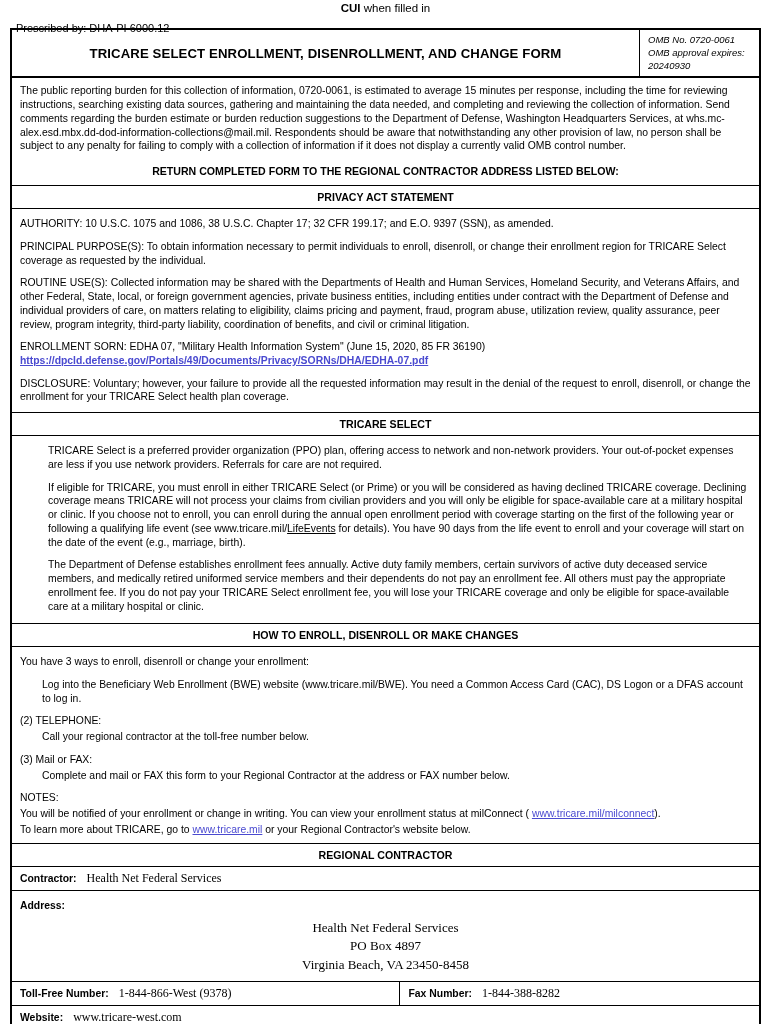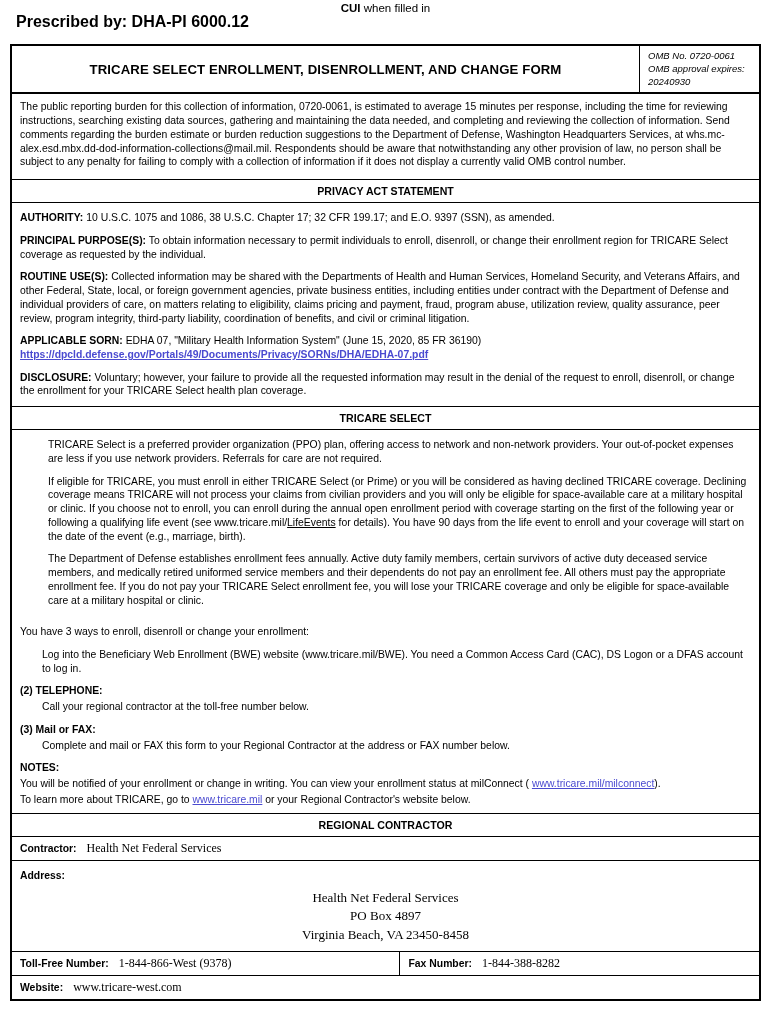--- a/index.html
+++ b/index.html
@@ -18,36 +18,35 @@
     position: relative;
     width: 771px;
     height: 1024px;
     box-sizing: border-box;
     padding: 0 10px;
   }
 
   
   .top-strip {
     position: relative;
-    height: 44px;
+    height: 28px;
   }
   .cui-top {
     position: absolute;
     left: 0; right: 0;
     top: 2px;
     text-align: center;
     font-size: 11.5px;
   }
   .cui-top b { font-weight: bold; }
   .prescribed {
     position: absolute;
     left: 6px;
-    top: 13px;
-    font-size: 16px;
-    font-weight: bold;
+    top: 22px;
+    font-size: 11px;
   }
 
   
   .form {
     border: 2px solid #000;
     box-sizing: border-box;
   }
 
   
   .title-row {
@@ -79,21 +78,21 @@
   }
 
   
   .block {
     padding: 6px 8px 8px 8px;
     font-size: 10.4px;
     line-height: 1.32;
   }
   .block p { margin: 0 0 9px 0; }
   .block p:last-child { margin-bottom: 0; }
-  .b { font-weight: bold; }
+  .b { font-weight: normal; }
 
   .bar {
     text-align: center;
     font-weight: bold;
     font-size: 10.6px;
     padding: 5px 4px 5px 4px;
   }
   .bar-bordered {
     border-top: 1.5px solid #000;
     border-bottom: 1.5px solid #000;
@@ -171,37 +170,39 @@
       <div class="omb-cell">
         <div>OMB No. 0720-0061</div>
         <div>OMB approval expires:</div>
         <div>20240930</div>
       </div>
     </div>
 
     <div class="block">
       <p class="tight">The public reporting burden for this collection of information, 0720-0061, is estimated to average 15 minutes per response, including the time for reviewing instructions, searching existing data sources, gathering and maintaining the data needed, and completing and reviewing the collection of information. Send comments regarding the burden estimate or burden reduction suggestions to the Department of Defense, Washington Headquarters Services, at whs.mc-alex.esd.mbx.dd-dod-information-collections@mail.mil. Respondents should be aware that notwithstanding any other provision of law, no person shall be subject to any penalty for failing to comply with a collection of information if it does not display a currently valid OMB control number.</p>
     </div>
+    <div class="bar" style="padding-top:2px;padding-bottom:8px;">RETURN COMPLETED FORM TO THE REGIONAL CONTRACTOR ADDRESS LISTED BELOW:</div>
 
     <div class="bar bar-bordered">PRIVACY ACT STATEMENT</div>
     <div class="block" style="padding-top:8px;">
       <p><span class="b">AUTHORITY:</span><span> 10 U.S.C. 1075 and 1086, 38 U.S.C. Chapter 17; 32 CFR 199.17; and E.O. 9397 (SSN), as amended.</span></p>
       <p><span class="b">PRINCIPAL PURPOSE(S):</span><span> To obtain information necessary to permit individuals to enroll, disenroll, or change their enrollment region for TRICARE Select coverage as requested by the individual.</span></p>
       <p><span class="b">ROUTINE USE(S):</span><span> Collected information may be shared with the Departments of Health and Human Services, Homeland Security, and Veterans Affairs, and other Federal, State, local, or foreign government agencies, private business entities, including entities under contract with the Department of Defense and individual providers of care, on matters relating to eligibility, claims pricing and payment, fraud, program abuse, utilization review, quality assurance, peer review, program integrity, third-party liability, coordination of benefits, and civil or criminal litigation.</span></p>
-      <p><span class="b">APPLICABLE SORN:</span><span> EDHA 07, "Military Health Information System" (June 15, 2020, 85 FR 36190) </span><span class="lnk-bold">https://dpcld.defense.gov/Portals/49/Documents/Privacy/SORNs/DHA/EDHA-07.pdf</span></p>
+      <p><span class="b">ENROLLMENT SORN:</span><span> EDHA 07, "Military Health Information System" (June 15, 2020, 85 FR 36190) </span><span class="lnk-bold">https://dpcld.defense.gov/Portals/49/Documents/Privacy/SORNs/DHA/EDHA-07.pdf</span></p>
       <p><span class="b">DISCLOSURE:</span><span> Voluntary; however, your failure to provide all the requested information may result in the denial of the request to enroll, disenroll, or change the enrollment for your TRICARE Select health plan coverage.</span></p>
     </div>
 
     <div class="bar bar-bordered">TRICARE SELECT</div>
     <div class="block" style="padding-top:8px;padding-bottom:10px;padding-left:36px;">
       <p>TRICARE Select is a preferred provider organization (PPO) plan, offering access to network and non-network providers. Your out-of-pocket expenses are less if you use network providers. Referrals for care are not required.</p>
       <p><span>If eligible for TRICARE, you must enroll in either TRICARE Select (or Prime) or you will be considered as having declined TRICARE coverage. Declining coverage means TRICARE will not process your claims from civilian providers and you will only be eligible for space-available care at a military hospital or clinic. If you choose not to enroll, you can enroll during the annual open enrollment period with coverage starting on the first of the following year or following a qualifying life event (see  www.tricare.mil/</span><span class="ul-plain">LifeEvents</span><span> for details).  You have 90 days from the life event to enroll and your coverage will start on the date of the event (e.g., marriage, birth).</span></p>
       <p>The Department of Defense establishes enrollment fees annually. Active duty family members, certain survivors of active duty deceased service members, and medically retired uniformed service members and their dependents do not pay an enrollment fee. All others must pay the appropriate enrollment fee. If you do not pay your TRICARE Select enrollment fee, you will lose your TRICARE coverage and only be eligible for space-available care at a military hospital or clinic.</p>
     </div>
 
+    <div class="bar bar-bordered">HOW TO ENROLL, DISENROLL OR MAKE CHANGES</div>
     <div class="block" style="padding-top:8px;padding-bottom:6px;">
       <p>You have 3 ways to enroll, disenroll or change your enrollment:</p>
       <p>
           <span class="indent">Log into the Beneficiary Web Enrollment (BWE) website (www.tricare.mil/BWE). You need a Common Access Card (CAC), DS Logon or a DFAS account to log in.</span>
         </p>
       <p class="tight"><span class="b">(2) TELEPHONE:</span></p>
       <p>
           <span class="indent">Call your regional contractor at the toll-free number below.</span>
         </p>
       <p class="tight"><span class="b">(3) Mail or FAX:</span></p>

